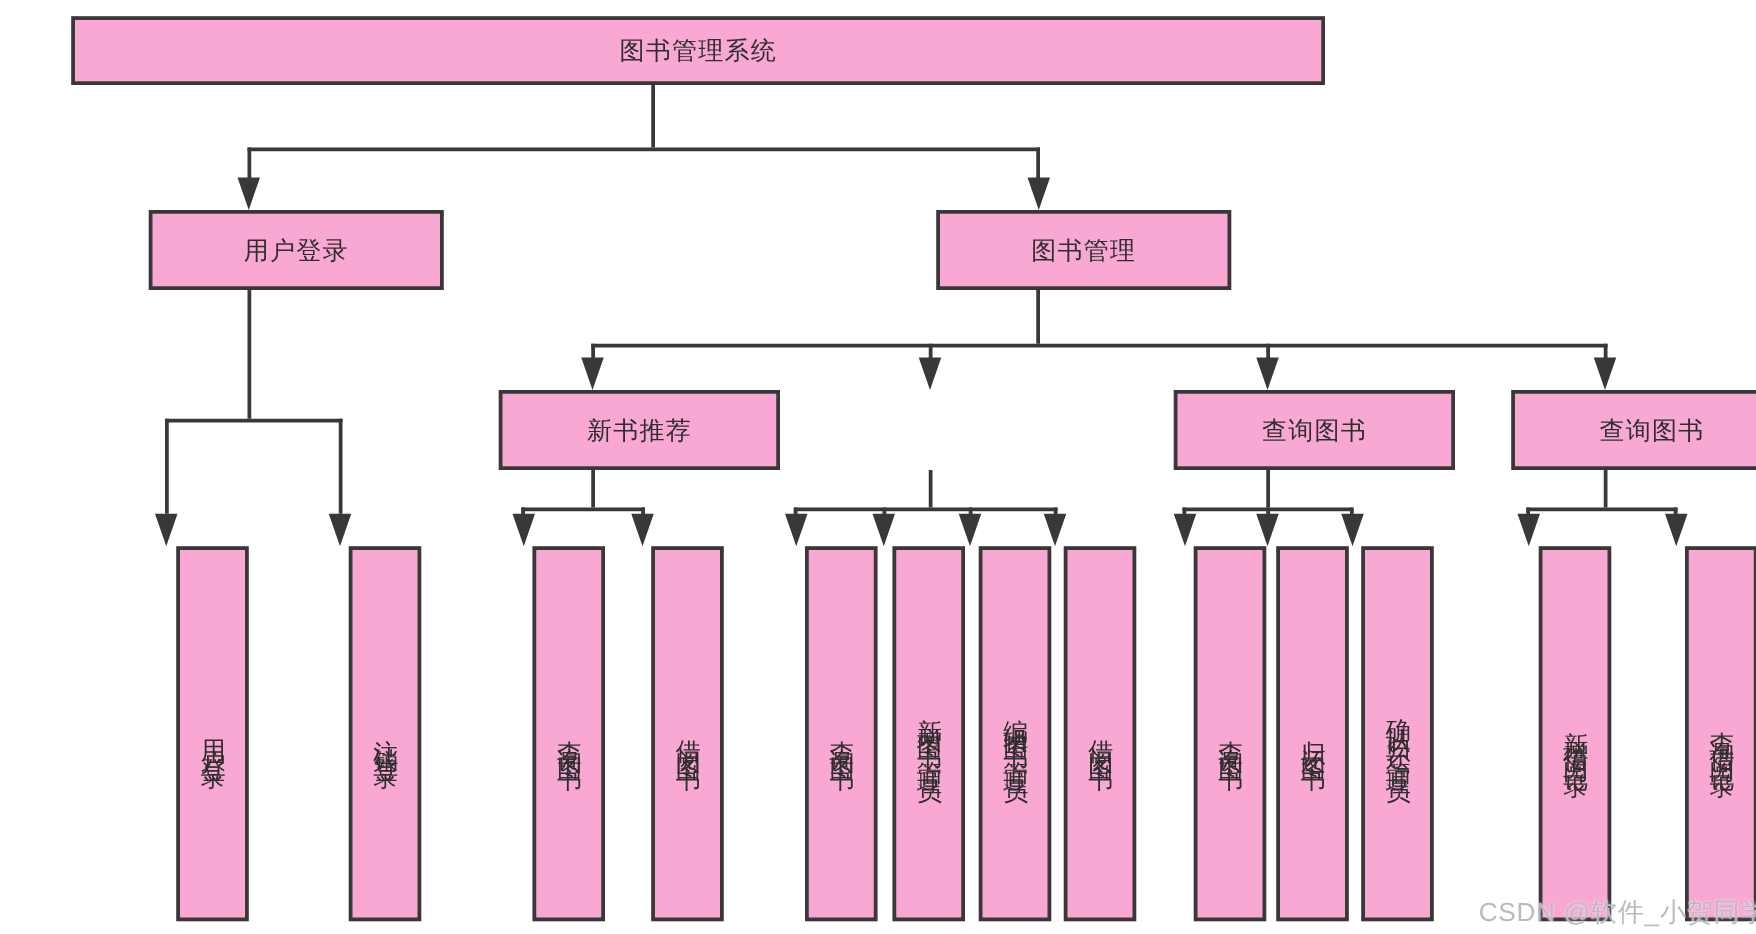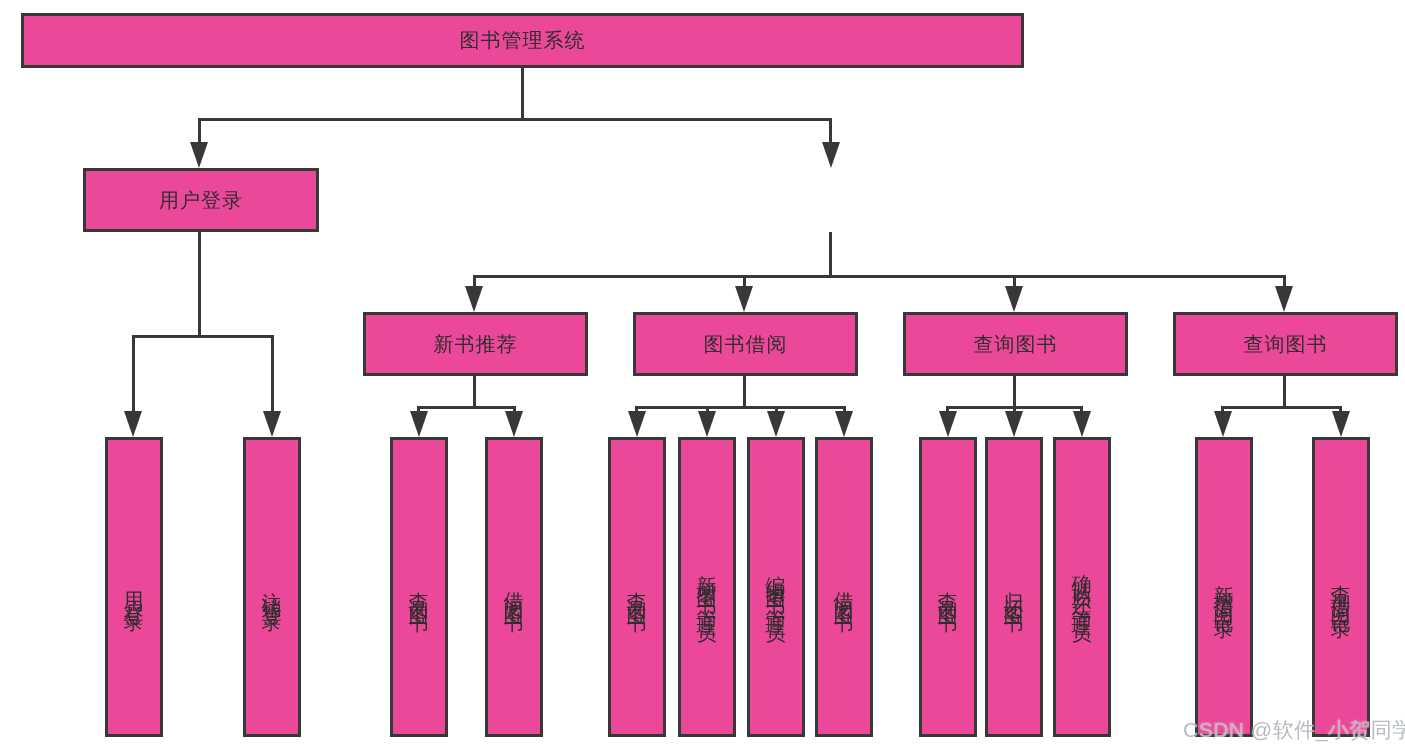--- a/index.html
+++ b/index.html
@@ -7,29 +7,30 @@
     position:relative;
     width:1405px;height:747px;
     background:#ffffff;
     font-family:"Liberation Sans","DejaVu Sans",sans-serif;
     color:#2e2e2e;
     overflow:hidden;
   }
   .box{
     position:absolute;
     box-sizing:border-box;
-    background:#ec4899;
+    background:#f9a8d4;
     border:3px solid #383838;
     display:flex;
     align-items:center;
     justify-content:center;
     font-size:20px;
     letter-spacing:1px;
     color:#2e2e2e;
     z-index:2;
+    margin-left:36px;
   }
   .leaf{
     writing-mode:vertical-rl;
     text-orientation:mixed;
     letter-spacing:7px;
     line-height:1;
     font-size:20px;
     padding-top:6px;
   }
   .hline,.vline{position:absolute;background:#383838;z-index:1;}
@@ -70,23 +71,23 @@
   }
 </style>
 </head>
 <body>
 
 <div id="stage">
 
   <div id="n-root" class="box">图书管理系统</div>
 
   <div id="n-user" class="box">用户登录</div>
+  <div id="n-book" class="box">图书管理</div>
 
   <div id="n-l3-0" class="box">新书推荐</div>
-  <div id="n-l3-1" class="box">图书借阅</div>
   <div id="n-l3-2" class="box">查询图书</div>
   <div id="n-l3-3" class="box">查询图书</div>
 
   <div id="lf-0" class="box leaf">用户登录</div>
   <div id="lf-1" class="box leaf">注销登录</div>
   <div id="lf-2" class="box leaf">查询图书</div>
   <div id="lf-3" class="box leaf">借阅图书</div>
   <div id="lf-4" class="box leaf">查询图书</div>
   <div id="lf-5" class="box leaf">新增图书（管理员）</div>
   <div id="lf-6" class="box leaf">编辑图书（管理员）</div>

